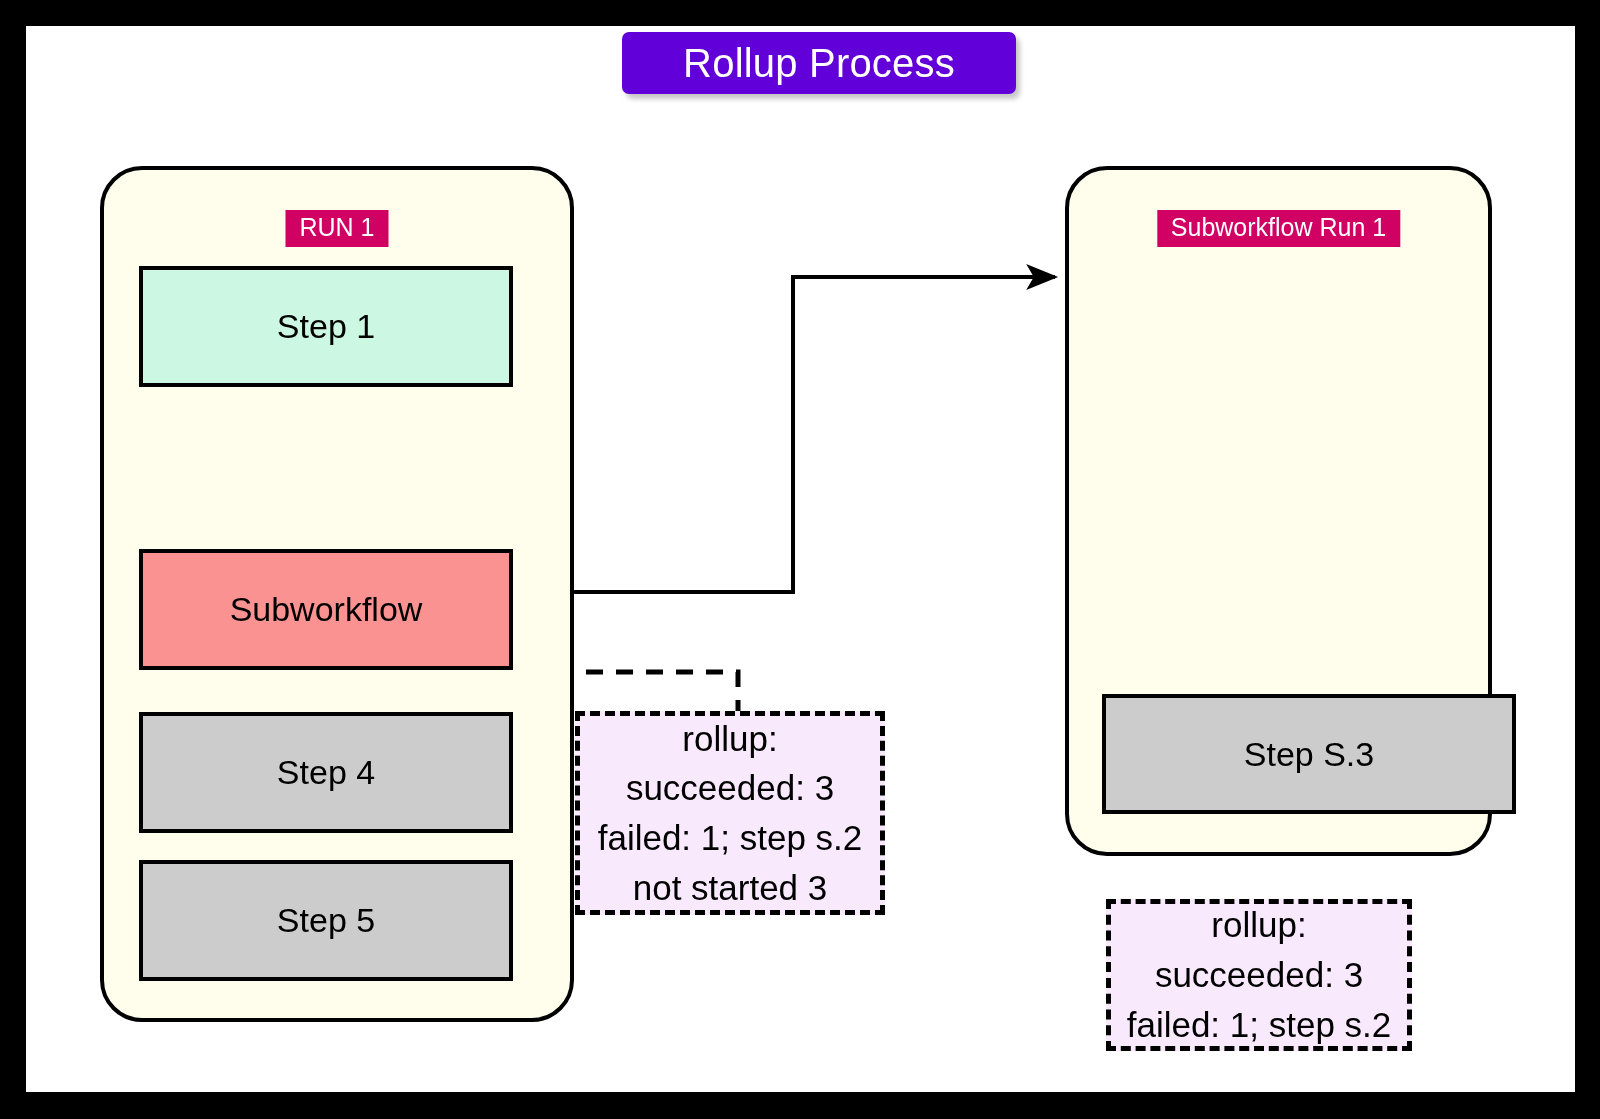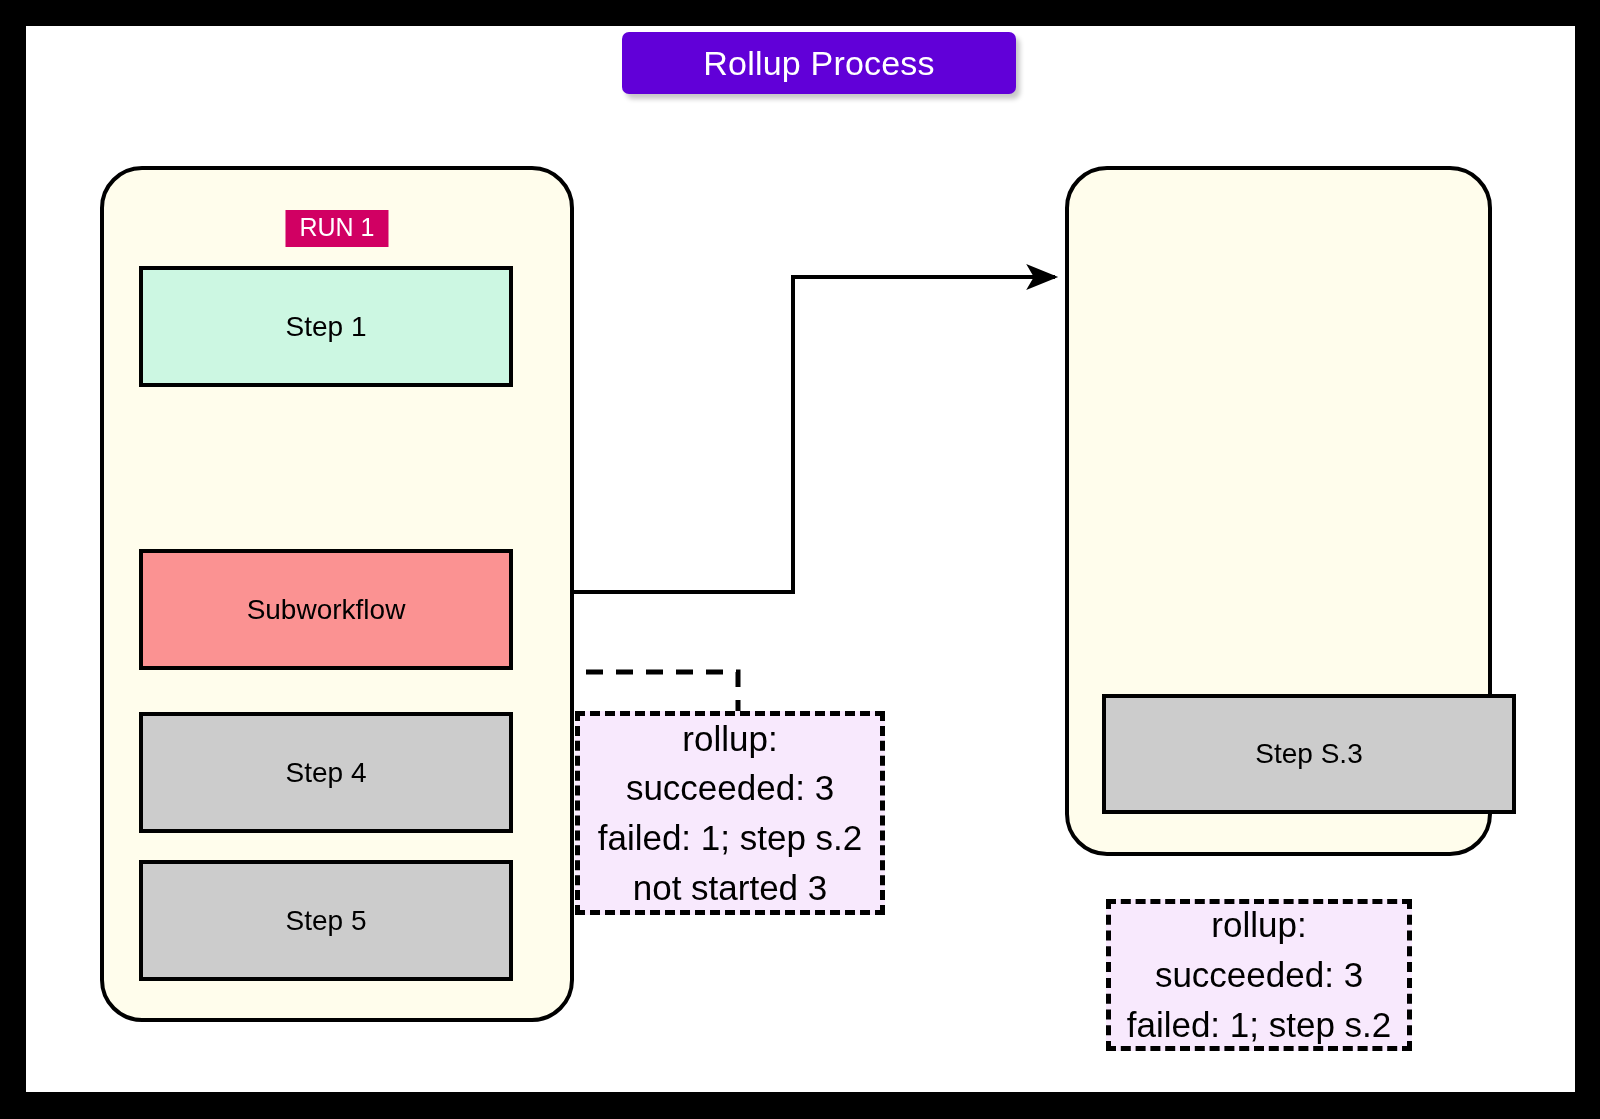--- a/index.html
+++ b/index.html
@@ -33,21 +33,21 @@
   #title-badge {
     position: absolute;
     left: 596px;
     top: 6px;
     width: 394px;
     height: 62px;
     background: #6100d8;
     border-radius: 7px;
     color: #ffffff;
     font-family: "Liberation Sans", sans-serif;
-    font-size: 34px;
+    font-size: 40px;
     display: flex;
     align-items: center;
     justify-content: center;
     box-shadow: 4px 5px 5px rgba(0,0,0,0.22);
     letter-spacing: 0.2px;
   }
 
   
   .run-container {
     position: absolute;
@@ -78,21 +78,21 @@
     white-space: nowrap;
   }
   #run-badge-left  { left: 50%; transform: translateX(-50%); top: 40px; }
   #run-badge-right { left: 50%; transform: translateX(-50%); top: 40px; }
 
   
   .step-box {
     position: absolute;
     border: 4px solid #000000;
     font-family: "Liberation Sans", sans-serif;
-    font-size: 28px;
+    font-size: 34px;
     color: #000000;
     display: flex;
     align-items: center;
     justify-content: center;
   }
   .fill-green { background: #ccf7e2; }
   .fill-red   { background: #fb9292; }
   .fill-gray  { background: #cccccc; }
 
   
@@ -164,20 +164,21 @@
     <div id="run-container-left" class="run-container">
       <div id="run-badge-left" class="run-badge">RUN 1</div>
 
       <div id="step-1" class="step-box fill-green">Step 1</div>
       <div id="step-3" class="step-box fill-red">Subworkflow</div>
       <div id="step-4" class="step-box fill-gray">Step 4</div>
       <div id="step-5" class="step-box fill-gray">Step 5</div>
     </div>
 
     <div id="run-container-right" class="run-container">
+      <div id="run-badge-right" class="run-badge">Subworkflow Run 1</div>
 
       <div id="step-s3" class="step-box fill-gray">Step S.3</div>
     </div>
 
     <div id="note-left" class="note">
       <span class="note-line">rollup:</span>
       <span class="note-gap"></span>
       <span class="note-line">succeeded: 3</span>
       <span class="note-line">failed: 1; step s.2</span>
       <span class="note-line">not started 3</span>

